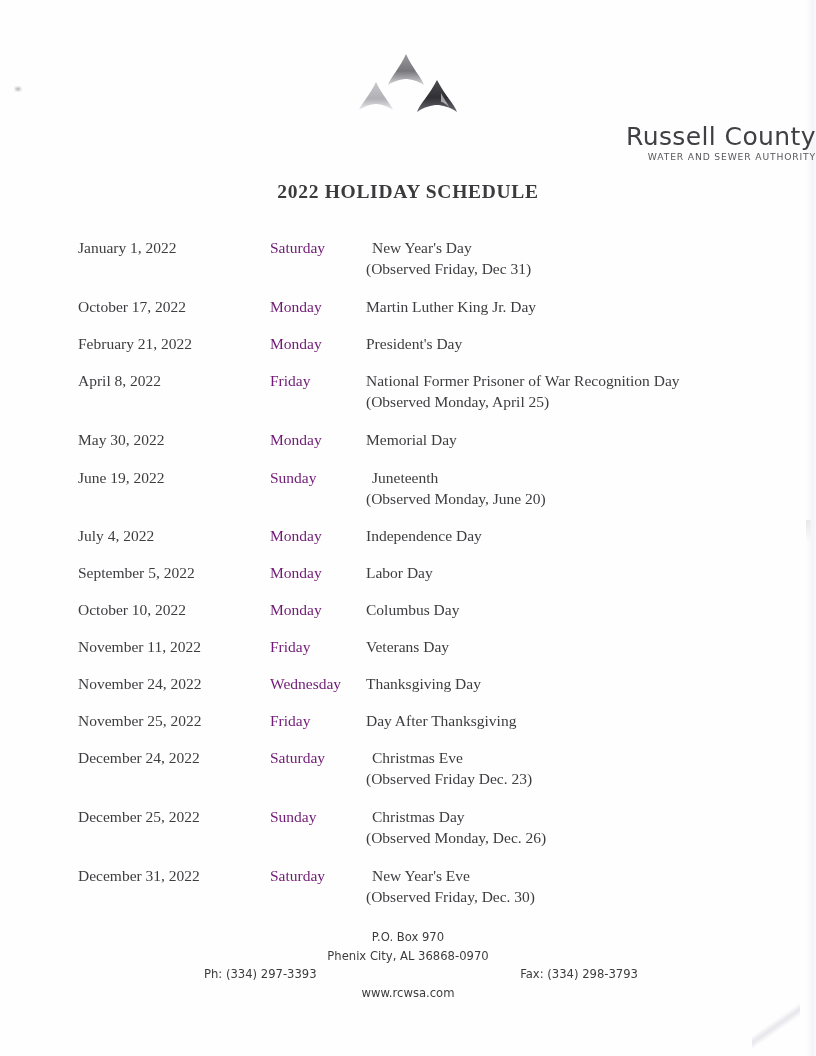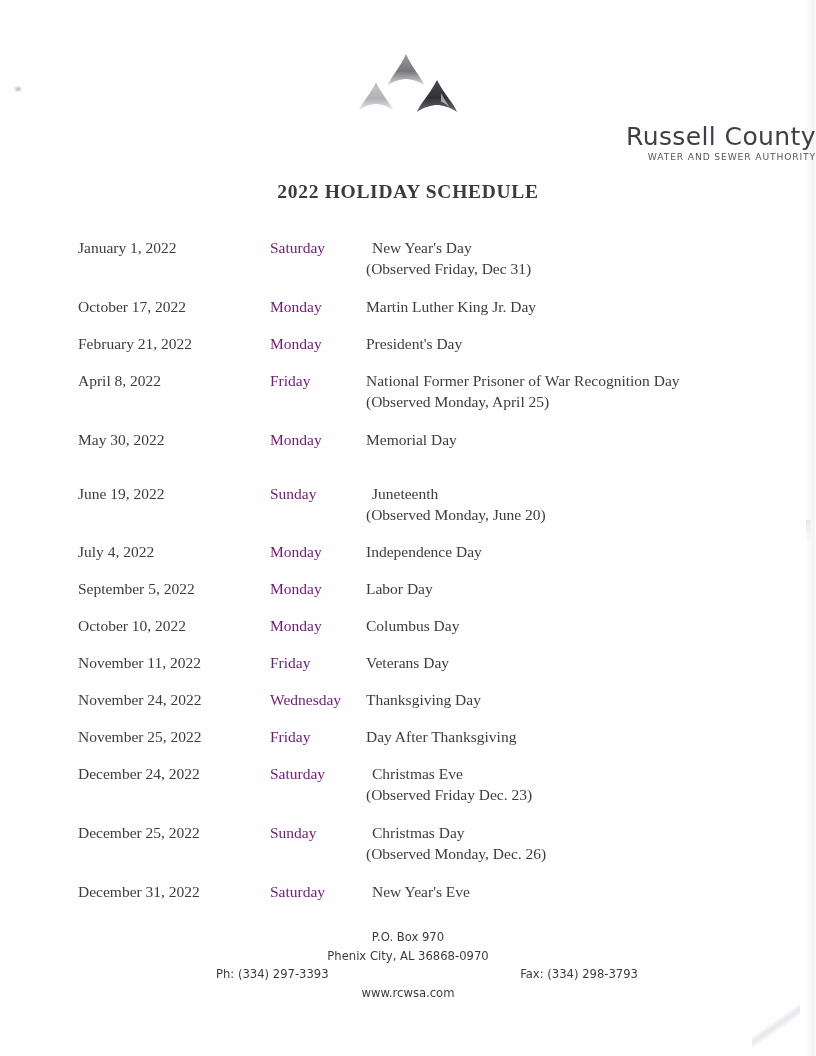--- a/index.html
+++ b/index.html
@@ -159,21 +159,21 @@
   .footer-line { display: block; }
   .footer-phones {
     display: block;
     width: 460px;
     margin: 0 auto;
     position: relative;
     height: 18.6px;
   }
   .footer-phone-left {
     position: absolute;
-    left: 38px;
+    left: 26px;
     top: 0;
   }
   .footer-phone-right {
     position: absolute;
     right: 0;
     top: 0;
   }
 </style>
 </head>
 <body>
@@ -244,21 +244,21 @@
         </div>
       </div>
       <div class="row" style="margin-bottom: 18px;">
         <div class="col-date">April 8, 2022</div>
         <div class="col-day">Friday</div>
         <div class="col-holiday">
           <span class="holiday-name">National Former Prisoner of War Recognition Day</span>
           <span class="holiday-observed">(Observed Monday, April 25)</span>
         </div>
       </div>
-      <div class="row" style="margin-bottom: 34px;">
+      <div class="row" style="margin-bottom: 18px;">
         <div class="col-date">May 30, 2022</div>
         <div class="col-day">Monday</div>
         <div class="col-holiday">
           <span class="holiday-name">Memorial Day</span>
         </div>
       </div>
       <div class="row" style="margin-bottom: 17px;">
         <div class="col-date">June 19, 2022</div>
         <div class="col-day">Sunday</div>
         <div class="col-holiday">
@@ -322,20 +322,21 @@
         <div class="col-holiday">
           <span class="holiday-name indented">Christmas Day</span>
           <span class="holiday-observed">(Observed Monday, Dec. 26)</span>
         </div>
       </div>
       <div class="row" style="margin-bottom: 0px;">
         <div class="col-date">December 31, 2022</div>
         <div class="col-day">Saturday</div>
         <div class="col-holiday">
           <span class="holiday-name indented">New Year's Eve</span>
+          <span class="holiday-observed">(Observed Friday, Dec. 30)</span>
         </div>
       </div>
     </div>
 
   <div class="footer">
     <span class="footer-line">P.O. Box 970</span>
     <span class="footer-line">Phenix City, AL 36868-0970</span>
     <span class="footer-phones">
       <span class="footer-phone-left">Ph: (334) 297-3393</span>
       <span class="footer-phone-right">Fax: (334) 298-3793</span>

